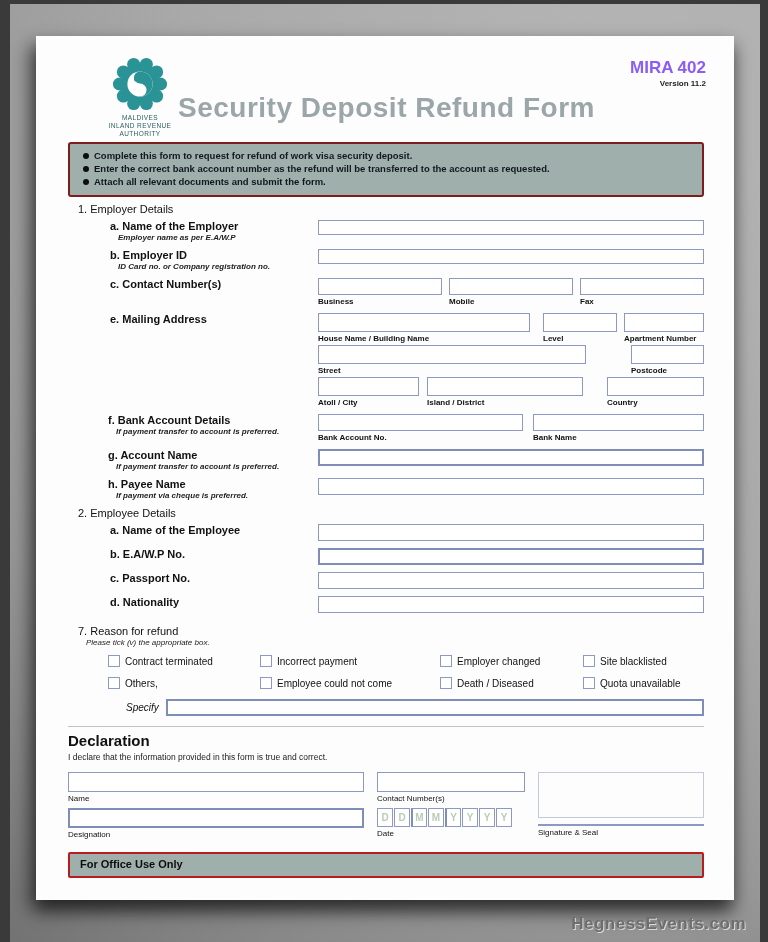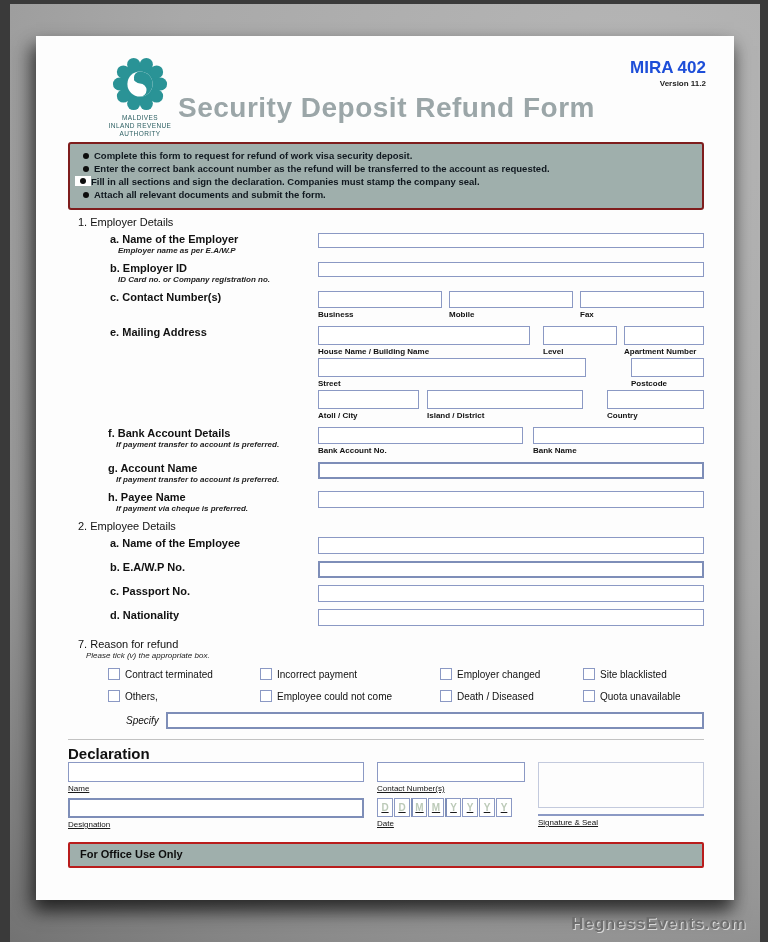--- a/index.html
+++ b/index.html
@@ -23,21 +23,21 @@
     box-shadow: 0 10px 16px rgba(0,0,0,0.55), -8px 10px 18px rgba(0,0,0,0.35);
   }
 
   
   .header { position:relative; height:106px; }
   .logo-wrap { position:absolute; left:58px; top:20px; width:92px; text-align:center; }
   .logo-wrap svg { width:56px; height:56px; display:block; margin:0 auto; }
   .authority { margin-top:2px; font-size:6.5px; line-height:8px; color:#2c5f62; letter-spacing:0.4px; }
   .title { position:absolute; left:142px; top:56px; font-size:28px; font-weight:bold; color:#9ba6a8; letter-spacing:0.5px; }
   .codebox { position:absolute; right:28px; top:22px; text-align:right; }
-  .code { font-size:17px; font-weight:bold; color:#1d4ed8; }
+  .code { font-size:17px; font-weight:bold; color:#8b5cf6; }
   .version { font-size:8px; font-weight:bold; color:#222; margin-top:1px; }
 
   
   .content { margin:0 30px 0 32px; }
 
   
   .instructions {
     background:#9fafac; border:2px solid #7f1d1d; border-radius:3px;
     padding:5px 10px 6px 8px; margin-bottom:6px;
   }
@@ -86,21 +86,21 @@
   .cb { width:12px; height:12px; border:1px solid #8b99c4; background:#fff; display:inline-block; flex:0 0 12px; }
   .cbl { font-size:10px; color:#111; margin-left:5px; }
   .specrow { display:flex; align-items:center; margin:2px 0 10px 58px; }
   .spec { font-size:10px; font-style:italic; color:#111; flex:0 0 40px; }
   .specrow .inp { flex:1; }
 
   
   .topline { border:none; border-top:1px solid #c2c2c2; margin:4px 0 5px 0; }
   .dec-head { font-size:15px; font-weight:bold; color:#111; }
   .dec-stmt { font-size:8.5px; color:#222; margin:3px 0 10px 0; }
-  .decgrid { display:grid; grid-template-columns:296px 148px 1fr; column-gap:13px; margin-bottom:8px;text-decoration:underline; }
+  .decgrid { display:grid; grid-template-columns:296px 148px 1fr; column-gap:13px; margin-bottom:8px; }
   .deccol .sub { margin-bottom:5px; }
   .dateboxes { display:flex; }
   .dcell {
     width:16px; height:19px; border:1px solid #8b99c4; background:#fff;
     display:flex; align-items:center; justify-content:center;
     font-size:10px; font-weight:bold; color:#bccab8; margin-right:1px;
   }
   .dcell.sep { border-left:2px solid #7e8eb8; }
   .sigbox { height:46px; border:1px solid #c3cadd; background:#fdfdfd; }
   .sigline { border-bottom:2px solid #8b99c4; margin-top:6px; }
@@ -160,26 +160,20 @@
             </span>
           <span class="instr-txt">Complete this form to request for refund of work visa security deposit.</span>
         </div>
         <div class="instr-row">
           <span class="blt-wrap">
               <span class="blt"></span>
             </span>
           <span class="instr-txt">Enter the correct bank account number as the refund will be transferred to the account as requested.</span>
         </div>
         <div class="instr-row">
-          <span class="blt-wrap blt-hl">
-              <span class="blt"></span>
-            </span>
-          <span class="instr-txt">Fill in all sections and sign the declaration. Companies must stamp the company seal.</span>
-        </div>
-        <div class="instr-row">
           <span class="blt-wrap">
               <span class="blt"></span>
             </span>
           <span class="instr-txt">Attach all relevant documents and submit the form.</span>
         </div>
       </div>
 
       <div class="sec-heading" style="margin-left:10px;">1. Employer Details</div>
 
       <div class="frow">
@@ -386,20 +380,21 @@
         </label>
       </div>
 
       <div class="specrow">
         <span class="spec">Specify</span>
         <input class="inp h17 thick" style="">
       </div>
 
       <hr class="topline">
       <div class="dec-head">Declaration</div>
+      <div class="dec-stmt">I declare that the information provided in this form is true and correct.</div>
 
       <div class="decgrid">
         <div class="deccol">
           <input class="inp h20" style="">
           <div class="sub">Name</div>
           <input class="inp h20 thick" style="">
           <div class="sub">Designation</div>
         </div>
         <div class="deccol">
           <input class="inp h20" style="">

